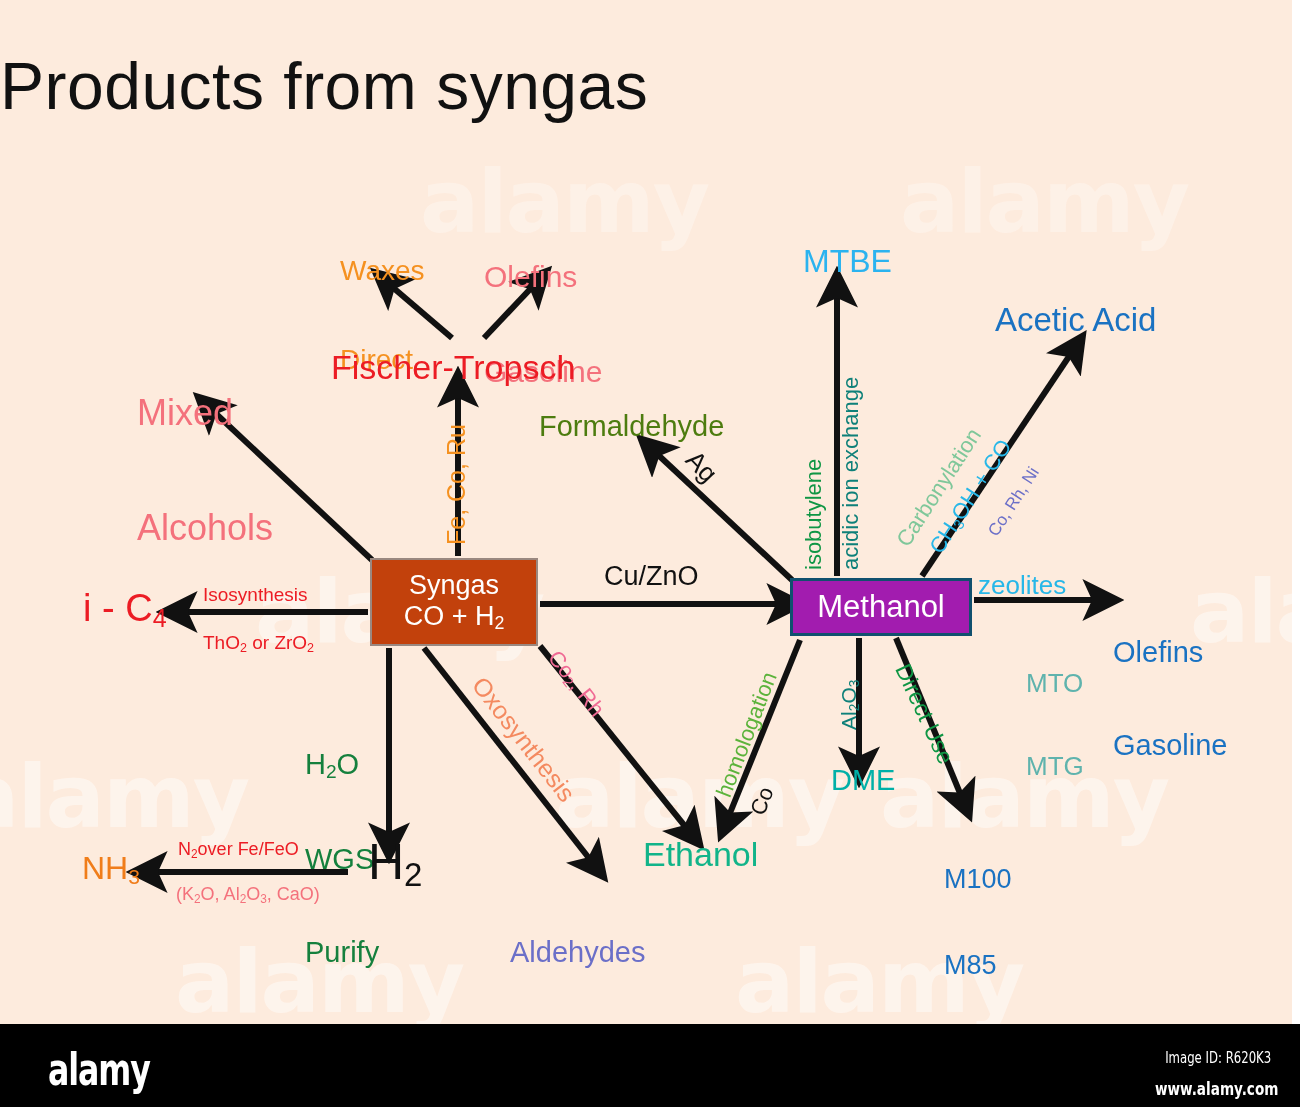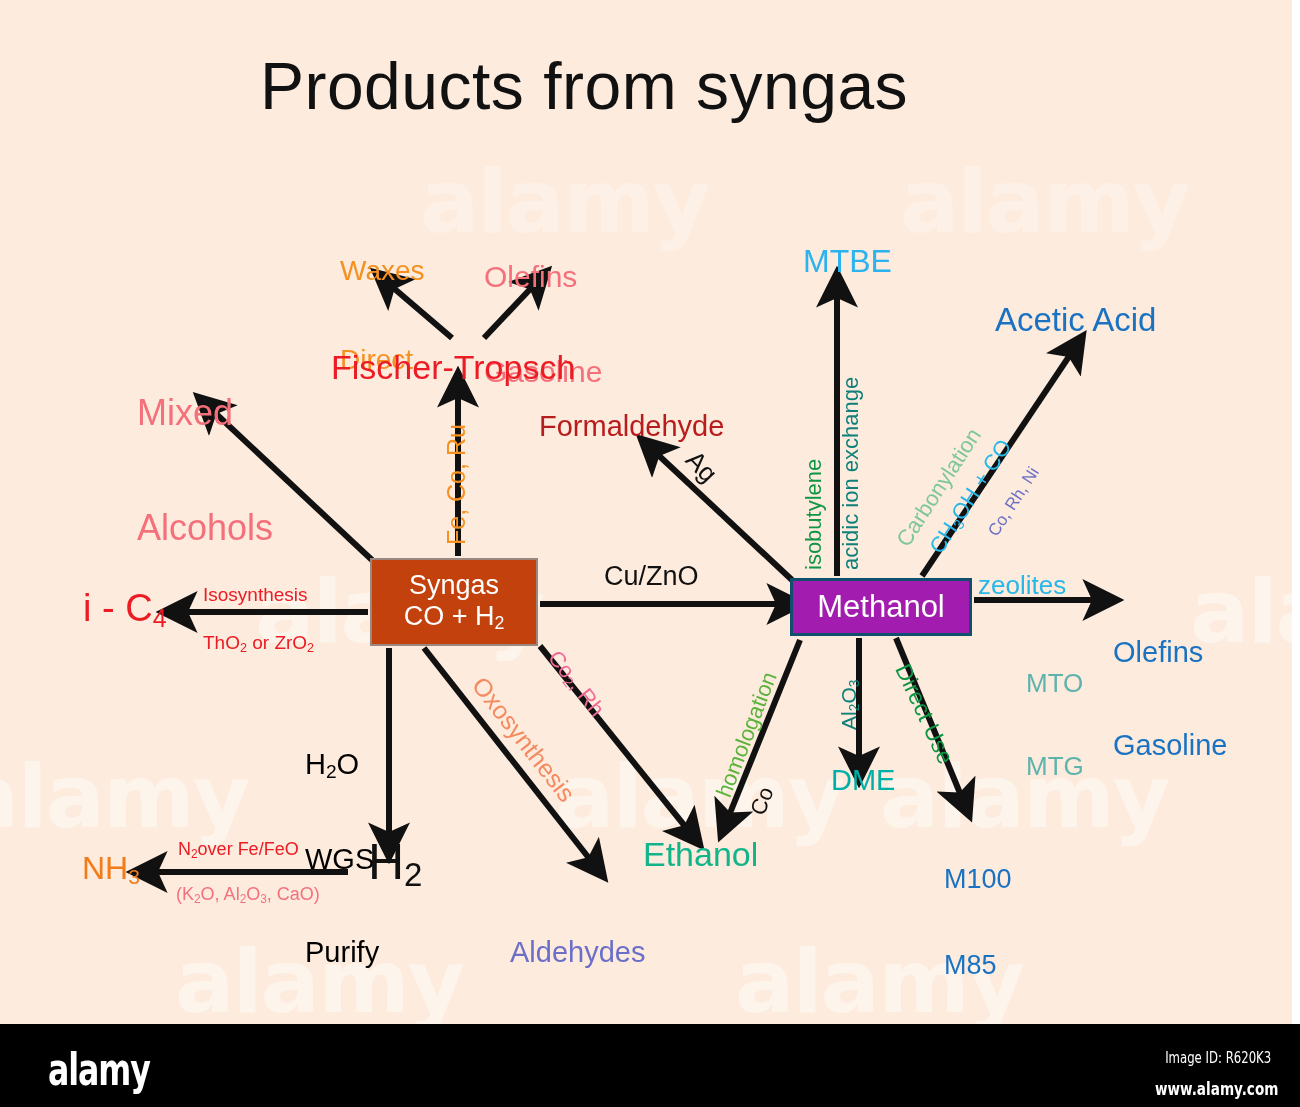--- a/index.html
+++ b/index.html
@@ -38,21 +38,20 @@
   .lbl {
     position: absolute;
     white-space: pre;
     line-height: 1.06;
     font-family: "Liberation Sans", sans-serif;
   }
   .lbl.rot { transform-origin: 0 0; }
   .title {
     position: absolute;
     left: 0; top: 48px; width: 1168px;
-    text-align: center;
     font-size: 66px;
     color: #111111;
     font-weight: 300;
     letter-spacing: 0.5px;
     font-family: "Liberation Sans", sans-serif;
   }
   .node-box {
     position: absolute;
     display: flex; flex-direction: column;
     align-items: center; justify-content: center;
@@ -186,21 +185,21 @@
     <div class="lbl" style="left:331px; top:341px; font-size:34px; color:#ec1c24;margin-top:8px;">Fischer-Tropsch</div>
 
     <div class="lbl rot" style="left:443px; top:545px; font-size:25px; color:#f59120; transform:rotate(-90deg);">Fe, Co, Ru</div>
 
     <div class="lbl" style="left:83px; top:588px; font-size:38px; color:#ec1c24;"><span>i - C</span><sub>4</sub></div>
 
     <div class="lbl" style="left:203px; top:585px; font-size:19px; color:#ec1c24;">Isosynthesis</div>
 
     <div class="lbl" style="left:203px; top:633px; font-size:19px; color:#ec1c24;"><span>ThO</span><sub>2</sub><span> or ZrO</span><sub>2</sub></div>
 
-    <div class="lbl" style="left:305px; top:688px; font-size:29px; color:#000000;">
+    <div class="lbl" style="left:305px; top:688px; font-size:29px; color:#15803d;">
       <div><span>H</span><sub>2</sub><span>O</span></div>
       <div>WGS</div>
       <div>Purify</div>
     </div>
 
     <div class="lbl" style="left:368px; top:836px; font-size:50px; color:#111111;"><span>H</span><sub>2</sub></div>
 
     <div class="lbl" style="left:82px; top:852px; font-size:32px; color:#f07d1a;"><span>NH</span><sub>3</sub></div>
 
     <div class="lbl" style="left:178px; top:840px; font-size:18px; color:#ec1c24;"><span>N</span><sub>2</sub><span>over Fe/FeO</span></div>
@@ -217,21 +216,21 @@
     <div class="lbl rot" style="left:562px; top:646px; font-size:22px; color:#f06a94; transform:rotate(52deg);">Co<sub>2</sub>, Rh</div>
 
     <div class="lbl" style="left:643px; top:836px; font-size:34px; color:#12b489;">Ethanol</div>
 
     <div class="lbl rot" style="left:712px; top:792px; font-size:22px; color:#5cb33b; transform:rotate(-69deg);">homologation</div>
 
     <div class="lbl rot" style="left:746px; top:810px; font-size:22px; color:#111111; transform:rotate(-69deg);">Co</div>
 
     <div class="lbl" style="left:604px; top:562px; font-size:27px; color:#111111;">Cu/ZnO</div>
 
-    <div class="lbl" style="left:539px; top:411px; font-size:29px; color:#b91c1c;">Formaldehyde</div>
+    <div class="lbl" style="left:539px; top:411px; font-size:29px; color:#4d7c0f;">Formaldehyde</div>
 
     <div class="lbl rot" style="left:700px; top:446px; font-size:26px; color:#111111; transform:rotate(46deg);">Ag</div>
 
     <div class="lbl" style="left:803px; top:245px; font-size:32px; color:#2bb3ef;">MTBE</div>
 
     <div class="lbl rot" style="left:802px; top:570px; font-size:22px; color:#0f9644; transform:rotate(-90deg);">isobutylene</div>
 
     <div class="lbl rot" style="left:839px; top:570px; font-size:22px; color:#0e8079; transform:rotate(-90deg);">acidic ion exchange</div>
 
     <div class="lbl rot" style="left:892px; top:538px; font-size:22px; color:#7fc79a; transform:rotate(-57deg);">Carbonylation</div>

